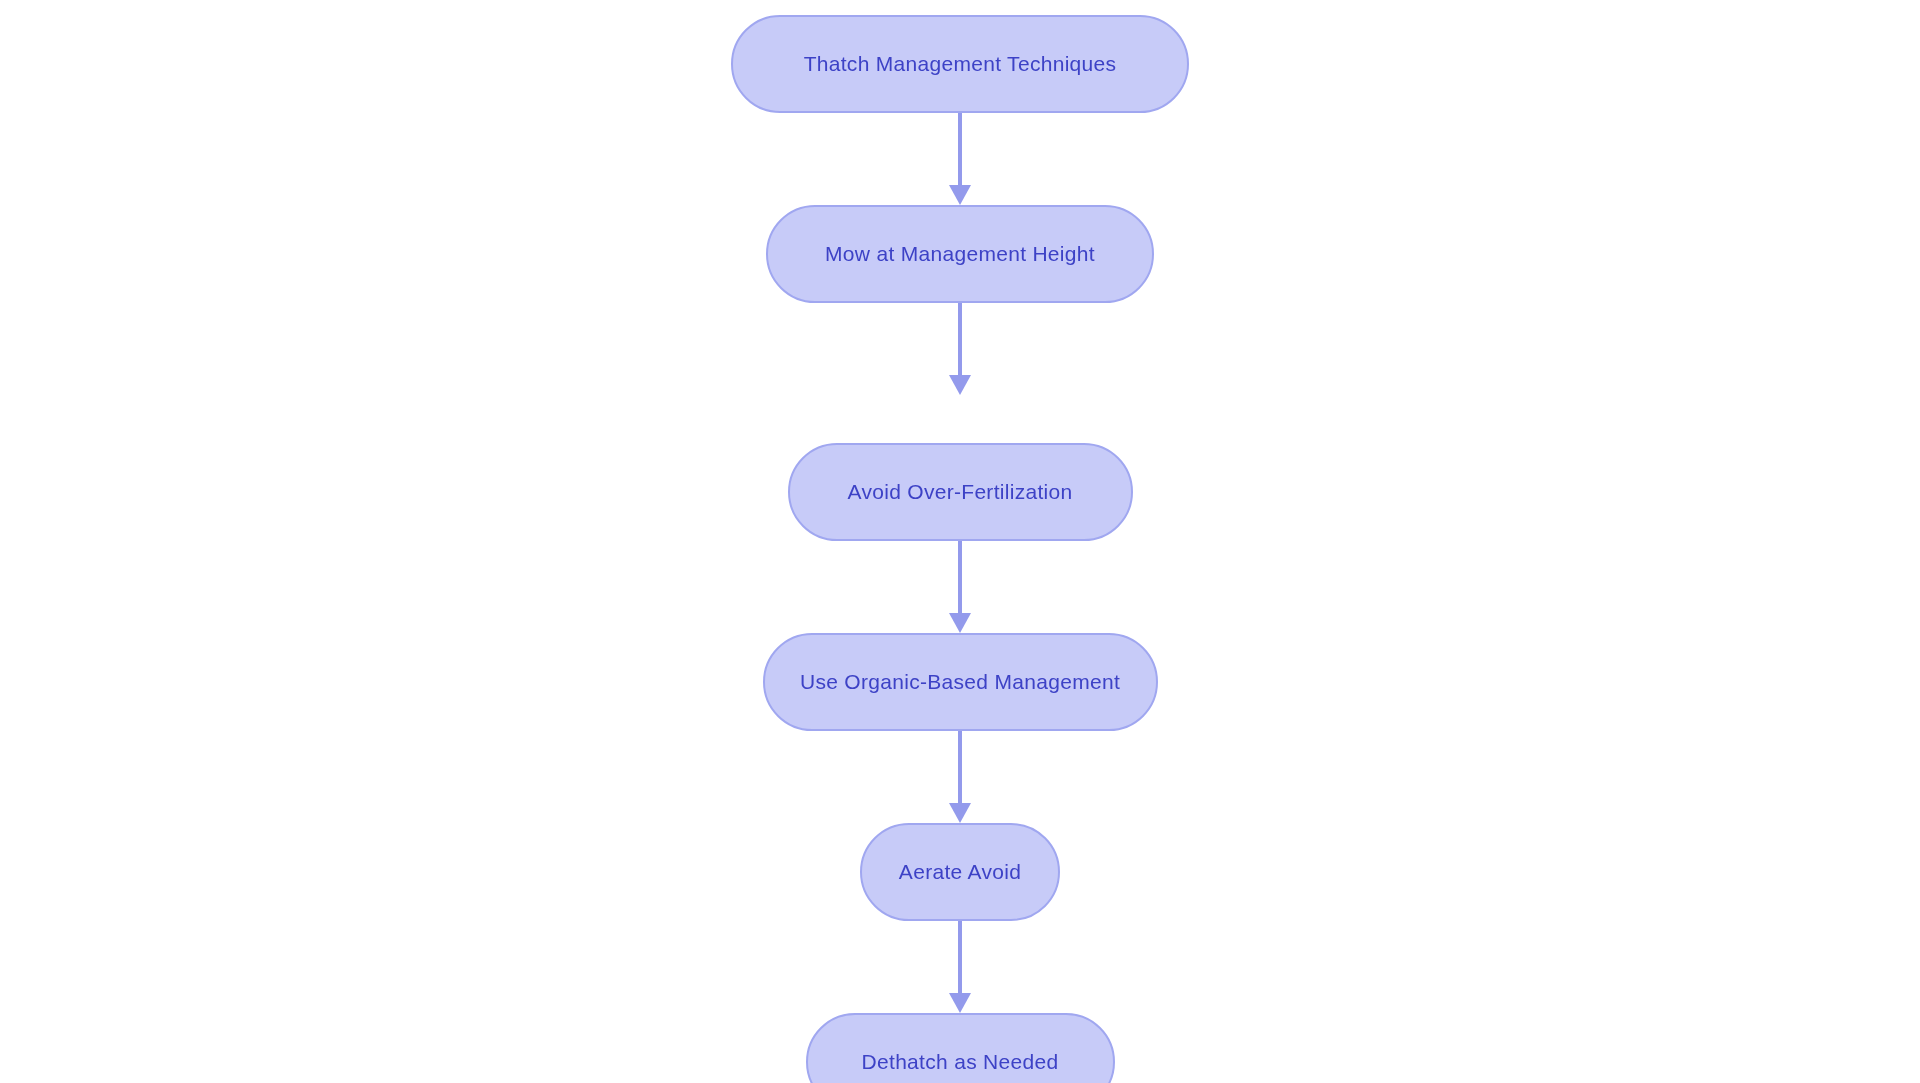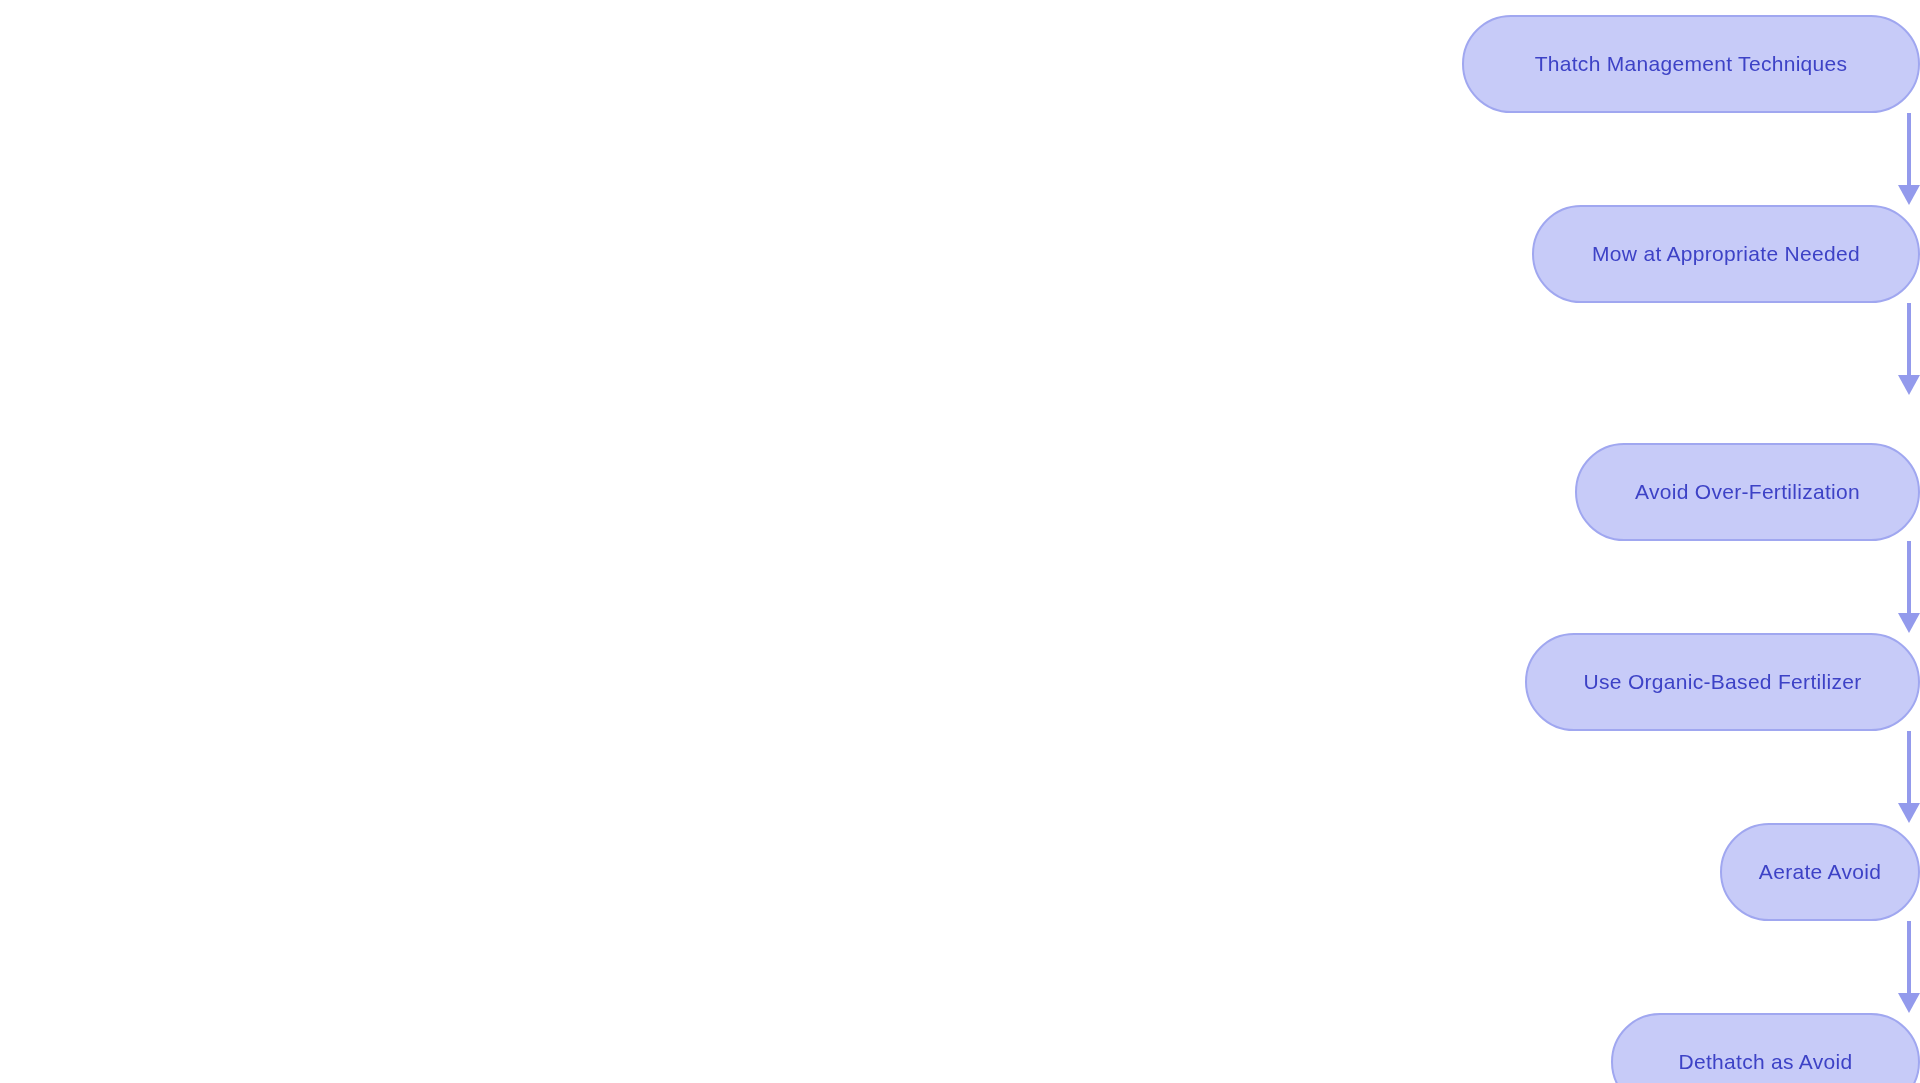--- a/index.html
+++ b/index.html
@@ -17,21 +17,21 @@
     background: var(--background);
     font-family: "Liberation Sans", sans-serif;
     overflow: hidden;
   }
   .canvas {
     position: relative;
     width: 1920px;
     height: 1083px;
     display: flex;
     flex-direction: column;
-    align-items: flex-end;
+    align-items: center;
     padding-top: 15px;
     border-radius: 15px;
   }
   .node {
     flex: 0 0 auto;
     height: 98px;
     border-radius: 49px;
     background: var(--node-fill);
     border: 2px solid var(--node-border);
     color: var(--node-text);
@@ -77,52 +77,52 @@
   <div class="node w1">
     <span>Thatch Management Techniques</span>
   </div>
 
   <div class="arrow">
     <div class="line"></div>
     <div class="head"></div>
   </div>
 
   <div class="node w2">
-    <span>Mow at Appropriate Needed</span>
+    <span>Mow at Management Height</span>
   </div>
 
   <div class="arrow">
     <div class="line"></div>
     <div class="head"></div>
   </div>
 
   <div class="node w3">
     <span>Avoid Over-Fertilization</span>
   </div>
 
   <div class="arrow">
     <div class="line"></div>
     <div class="head"></div>
   </div>
 
   <div class="node w4">
-    <span>Use Organic-Based Fertilizer</span>
+    <span>Use Organic-Based Management</span>
   </div>
 
   <div class="arrow">
     <div class="line"></div>
     <div class="head"></div>
   </div>
 
   <div class="node w5">
     <span>Aerate Avoid</span>
   </div>
 
   <div class="arrow">
     <div class="line"></div>
     <div class="head"></div>
   </div>
 
   <div class="node w6">
-    <span>Dethatch as Avoid</span>
+    <span>Dethatch as Needed</span>
   </div>
 
 </div>
 
 </body></html>

